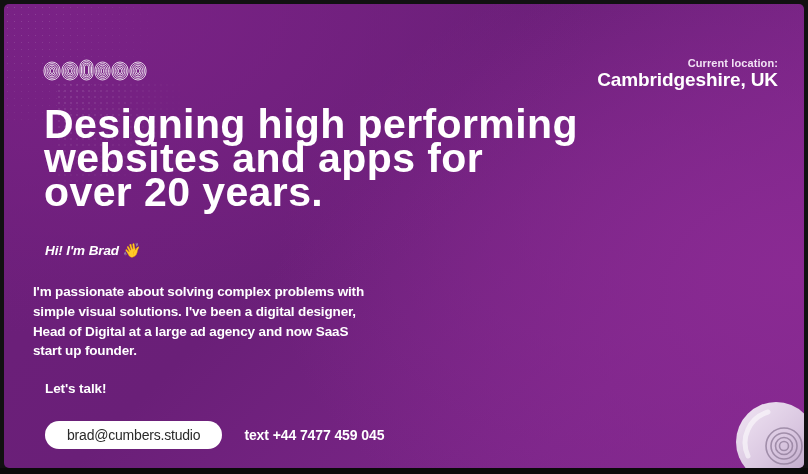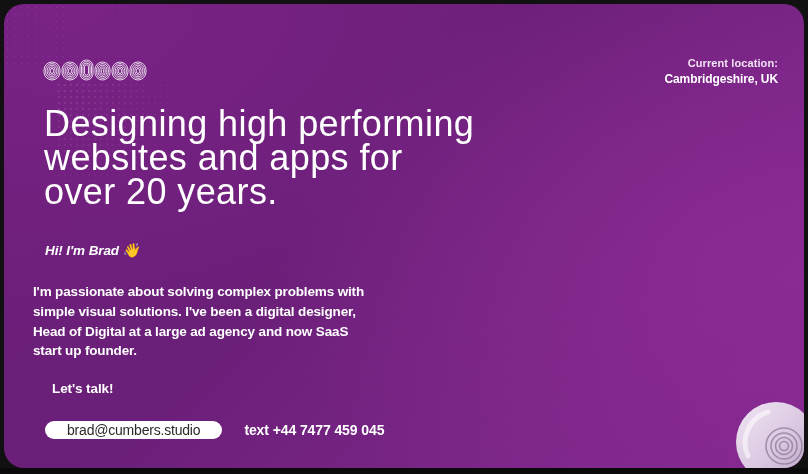--- a/index.html
+++ b/index.html
@@ -20,21 +20,21 @@
     background: #111111;
   }
 
   
   .page {
     position: absolute;
     left: 4px;
     top: 4px;
     width: 800px;
     height: 464px;
-    border-radius: 20px;
+    border-radius: 5px;
     overflow: hidden;
     background: #6b1f78;
     background-image:
       radial-gradient(120% 130% at 8% 0%, #7a2286 0%, rgba(122,34,134,0) 55%),
       radial-gradient(110% 120% at 100% 58%, #8a2a93 0%, rgba(138,42,147,0) 60%),
       linear-gradient(135deg, #6d1f7b 0%, #6a1f78 42%, #7c2689 78%, #83298e 100%);
   }
 
   
   .texture-dots-tl {
@@ -76,37 +76,37 @@
     color: #ffffff;
   }
   .location-label {
     font-size: 11px;
     font-weight: 700;
     letter-spacing: 0.1px;
     line-height: 14px;
     color: #f2e3f5;
   }
   .location-value {
-    font-size: 12px;
+    font-size: 19px;
     font-weight: 700;
     letter-spacing: -0.1px;
     line-height: 19px;
     color: #ffffff;
   }
 
   
   .headline {
     position: absolute;
     left: 40px;
     top: 103px;
     width: 620px;
     color: #ffffff;
-    font-size: 36px;
+    font-size: 41px;
     line-height: 34px;
-    font-weight: 400;
+    font-weight: 700;
     letter-spacing: 0.4px;
     white-space: pre-line;
   }
 
   
   .greeting {
     position: absolute;
     left: 41px;
     top: 238px;
     font-size: 13.5px;
@@ -125,42 +125,42 @@
     font-size: 13.5px;
     font-weight: 700;
     line-height: 19.8px;
     color: #ffffff;
     letter-spacing: -0.15px;
     white-space: pre-line;
   }
 
   .lets-talk {
     position: absolute;
-    left: 48px;
+    left: 41px;
     top: 377px;
     font-size: 13.5px;
     font-weight: 700;
     color: #ffffff;
     letter-spacing: -0.1px;
   }
 
   
   .cta-row {
     position: absolute;
     left: 41px;
     top: 417px;
     display: flex;
     align-items: center;
     gap: 22px;
   }
   .email-pill {
     display: inline-flex;
     align-items: center;
     justify-content: center;
-    height: 18px;
+    height: 28px;
     padding: 0 22px;
     border-radius: 999px;
     background: #ffffff;
     color: #2a2a2a;
     font-size: 14px;
     font-weight: 400;
     letter-spacing: -0.2px;
     border: none;
     cursor: pointer;
     white-space: nowrap;

